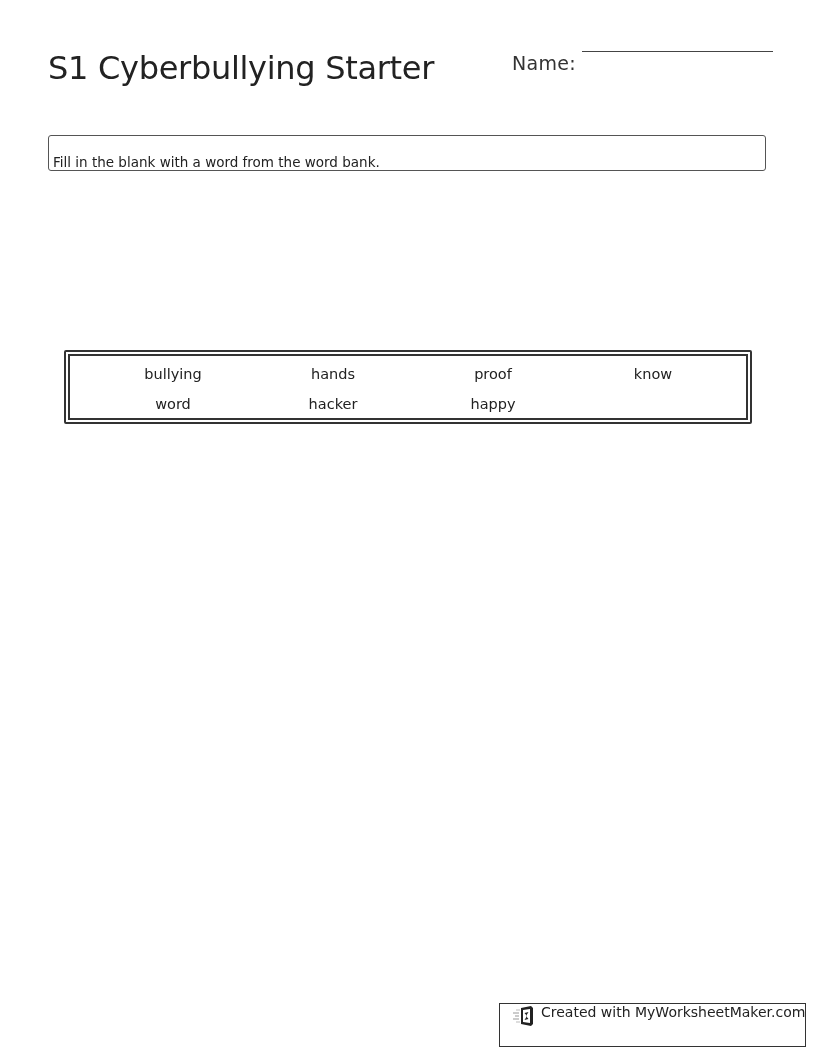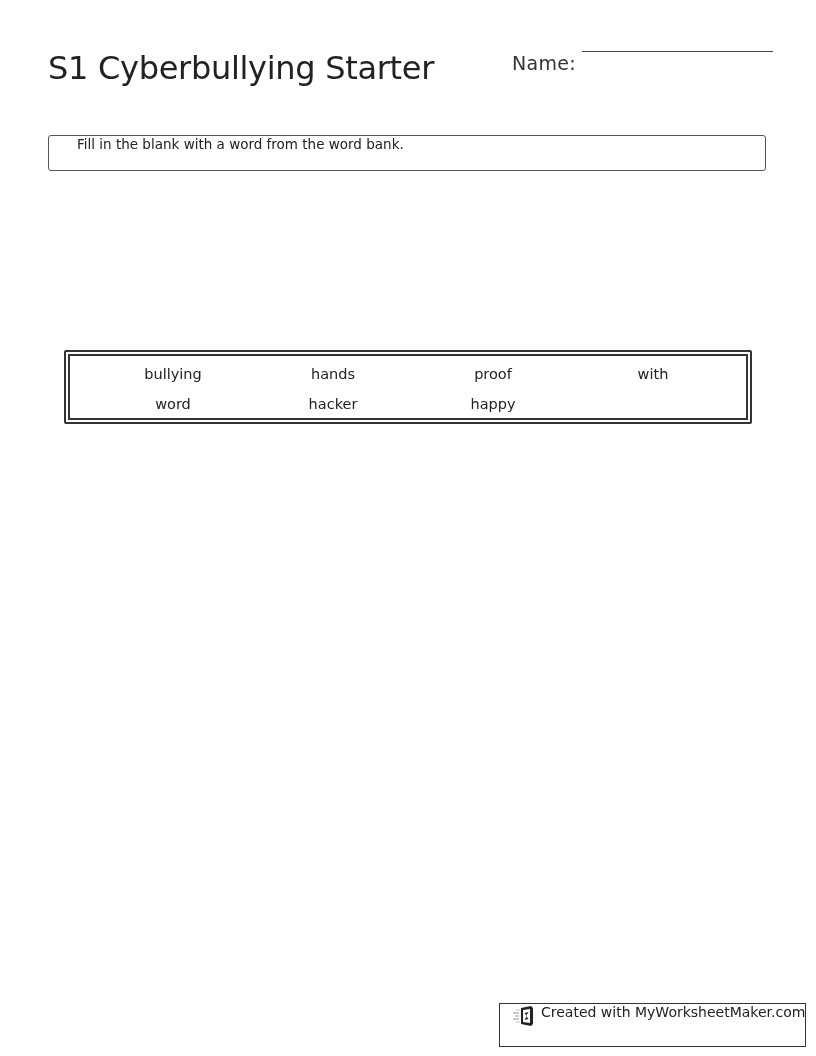--- a/index.html
+++ b/index.html
@@ -50,22 +50,22 @@
     .instructions {
       position: absolute;
       left: 48px;
       top: 135px;
       width: 718px;
       height: 36px;
       border: 1px solid #555555;
       border-radius: 3px;
       box-sizing: border-box;
       display: flex;
-      align-items: flex-start;
-      padding-left: 28px;
+      align-items: flex-end;
+      padding-left: 4px;
       font-size: 13.5px;
       color: #222222;
     }
     .word-bank-outer {
       position: absolute;
       left: 64px;
       top: 350px;
       width: 688px;
       height: 74px;
       border: 2px solid #333333;
@@ -131,21 +131,21 @@
 <div class="instructions">
   <span>Fill in the blank with a word from the word bank.</span>
 </div>
 
 <div class="word-bank-outer">
   <div class="word-bank-inner">
     <div class="word-grid">
       <span class="word">bullying</span>
       <span class="word">hands</span>
       <span class="word">proof</span>
-      <span class="word">with</span>
+      <span class="word">know</span>
       <span class="word">word</span>
       <span class="word">hacker</span>
       <span class="word">happy</span>
     </div>
   </div>
 </div>
 
 <div class="footer-badge">
   <span class="footer-logo">
     <svg width="24" height="24" viewBox="0 0 24 24">

